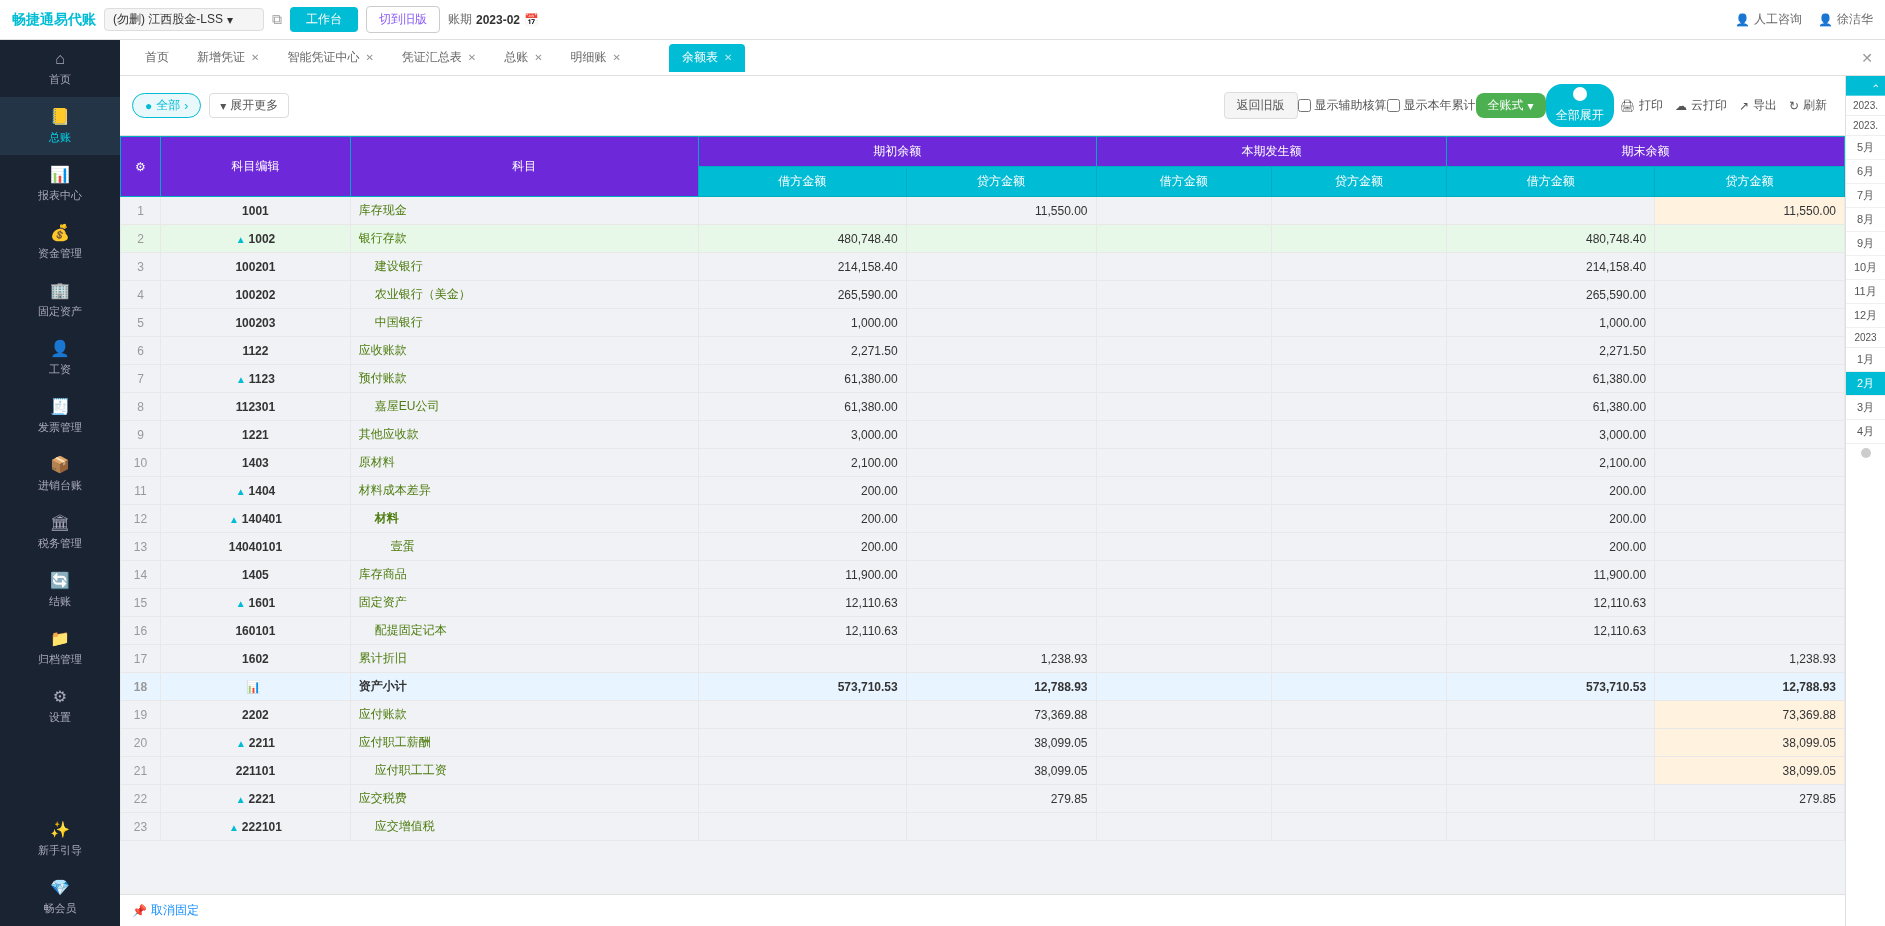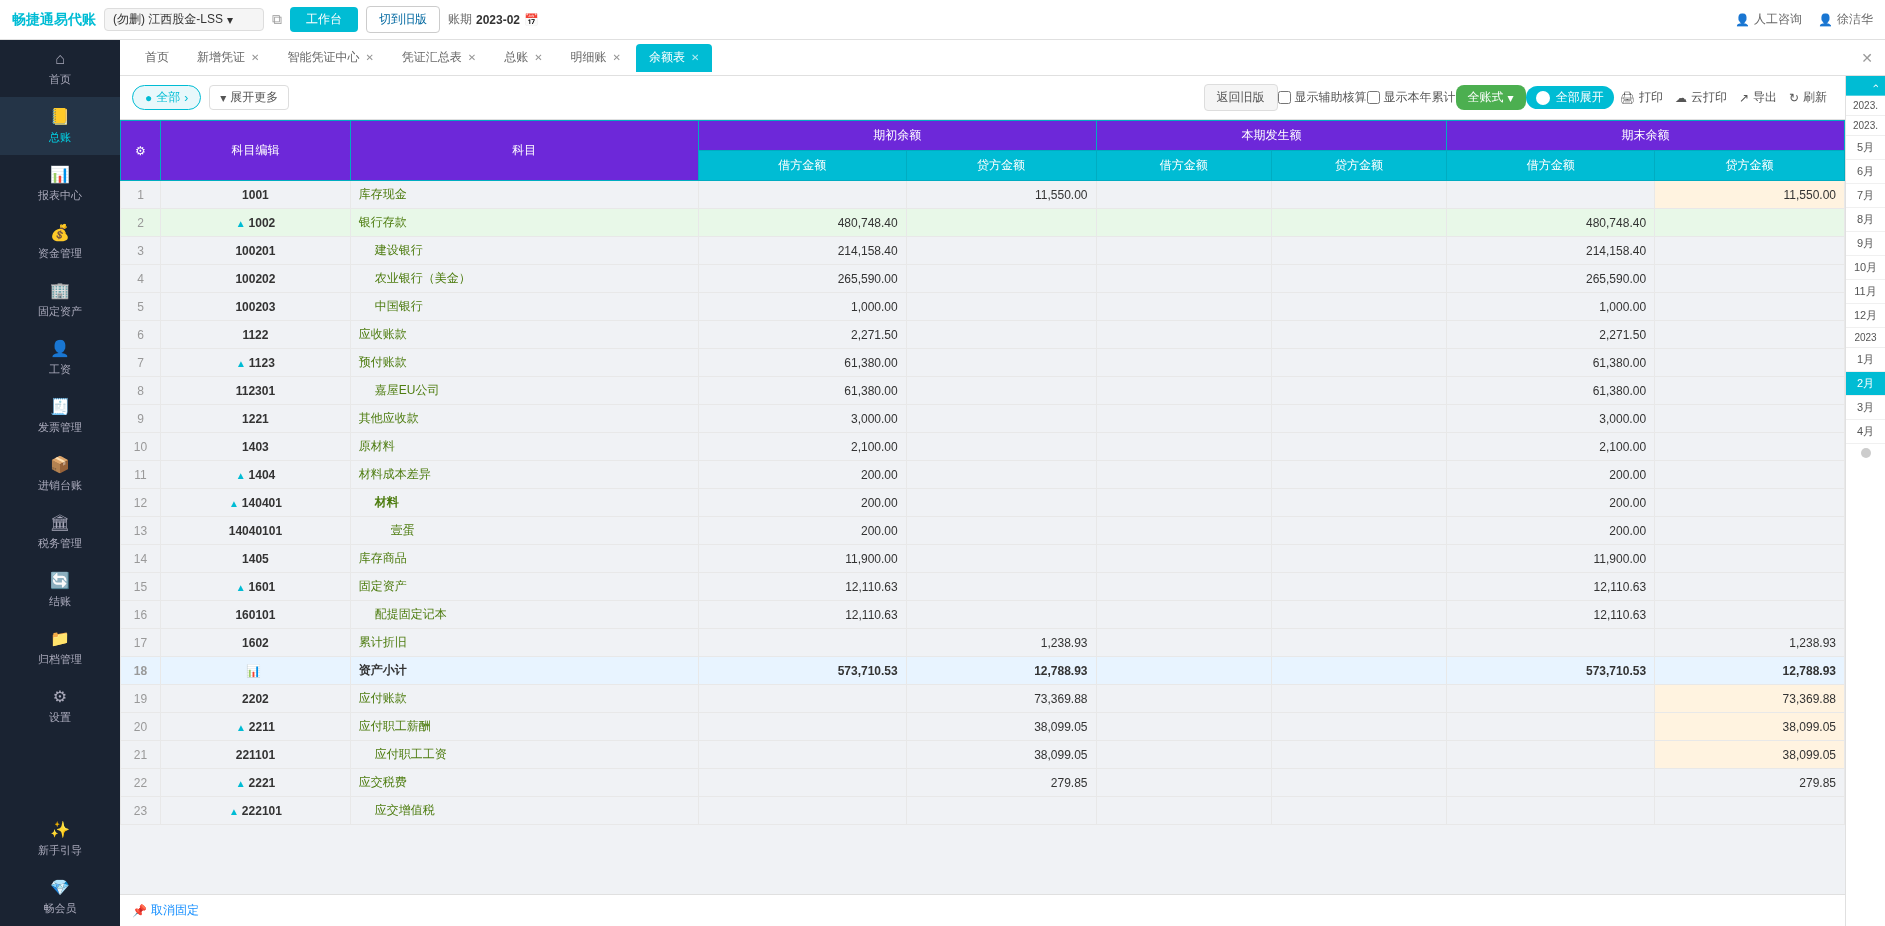--- a/index.html
+++ b/index.html
@@ -3,21 +3,21 @@
   <meta charset="utf-8">
   <style>
     * { margin: 0; padding: 0; box-sizing: border-box; }
     body { font-family: 'Microsoft YaHei', Arial, sans-serif; font-size: 12px; background: #f0f2f5; color: #333; overflow: hidden; width: 1885px; height: 926px; }
 
     
     .top-bar { height: 40px; background: #fff; display: flex; align-items: center; padding: 0 12px; border-bottom: 1px solid #e0e0e0; gap: 8px; }
     .app-logo { color: #00bcd4; font-size: 14px; font-weight: bold; white-space: nowrap; }
     .company-select { display: flex; align-items: center; gap: 4px; background: #f5f5f5; border: 1px solid #ddd; border-radius: 4px; padding: 2px 8px; cursor: pointer; font-size: 12px; min-width: 160px; }
     .workbench-btn { background: #00bcd4; color: #fff; border: none; border-radius: 4px; padding: 4px 16px; cursor: pointer; font-size: 12px; }
-    .switch-old-btn { background: #fff; color: #0369a1; border: 1px solid #ccc; border-radius: 4px; padding: 4px 12px; cursor: pointer; font-size: 12px; }
+    .switch-old-btn { background: #fff; color: #8b5cf6; border: 1px solid #ccc; border-radius: 4px; padding: 4px 12px; cursor: pointer; font-size: 12px; }
     .period-label { font-size: 12px; color: #666; display: flex; align-items: center; gap: 4px; }
     .top-bar-right { margin-left: auto; display: flex; align-items: center; gap: 16px; font-size: 12px; color: #666; }
     .user-service { display: flex; align-items: center; gap: 4px; cursor: pointer; }
     .user-name { display: flex; align-items: center; gap: 4px; cursor: pointer; }
 
     
     .main-layout { display: flex; height: calc(926px - 40px); }
 
     
     .sidebar { width: 120px; background: #1a2332; color: #fff; display: flex; flex-direction: column; overflow: hidden; }
@@ -25,40 +25,40 @@
     .sidebar-item.active { background: #243447; color: #00d4e8; }
     .sidebar-icon { font-size: 16px; }
     .sidebar-bottom { margin-top: auto; }
 
     
     .content-area { flex: 1; display: flex; flex-direction: column; overflow: hidden; background: #f0f2f5; }
 
     
     .tab-bar { display: flex; align-items: center; background: #fff; border-bottom: 1px solid #e0e0e0; padding: 0 12px; height: 36px; gap: 2px; }
     .tab { display: flex; align-items: center; padding: 0 12px; height: 28px; border-radius: 4px 4px 0 0; cursor: pointer; font-size: 12px; gap: 6px; color: #666; border: 1px solid transparent; }
-    .tab.active { background: #00bcd4; color: #fff; }
+    .tab.active { background: #00bcd4; color: #fff; margin-left: 33px; }
     .tab-close { font-size: 10px; cursor: pointer; opacity: 0.7; }
     .close-all { margin-left: auto; font-size: 14px; cursor: pointer; color: #999; }
 
     
     .page-content { flex: 1; display: flex; overflow: hidden; }
 
     
     .table-area { flex: 1; display: flex; flex-direction: column; overflow: hidden; }
 
     
     .toolbar { display: flex; align-items: center; gap: 8px; padding: 8px 12px; background: #fff; border-bottom: 1px solid #e0e0e0; }
     .filter-btn { display: flex; align-items: center; gap: 4px; background: #e8f8fb; border: 1px solid #00bcd4; border-radius: 16px; padding: 3px 12px; cursor: pointer; font-size: 12px; color: #00bcd4; }
     .expand-btn { display: flex; align-items: center; gap: 4px; border: 1px solid #ddd; border-radius: 4px; padding: 3px 10px; cursor: pointer; font-size: 12px; color: #555; background: #fff; }
     .toolbar-right { margin-left: auto; display: flex; align-items: center; }
     .return-old-btn { background: #f5f5f5; border: 1px solid #ddd; border-radius: 4px; padding: 4px 12px; cursor: pointer; font-size: 12px; color: #555; }
     .checkbox-group { display: flex; align-items: center; gap: 4px; font-size: 12px; color: #555; }
     .checkbox-group input { cursor: pointer; }
     .full-form-btn { background: #4caf50; color: #fff; border: none; border-radius: 8px; padding: 4px 12px; cursor: pointer; font-size: 12px; display: flex; align-items: center; gap: 4px; }
-    .toggle-switch { display: flex; align-items: center; gap: 6px; background: #00bcd4; border-radius: 16px; padding: 3px 10px; color: #fff; font-size: 12px; cursor: pointer; }
+    .toggle-switch { display: flex; align-items: center; gap: 6px; background: #00bcd4; border-radius: 16px; padding: 3px 10px; color: #fff; font-size: 12px; cursor: pointer; flex-direction: column; }
     .action-btn { display: flex; align-items: center; gap: 4px; font-size: 12px; color: #555; cursor: pointer; padding: 4px 6px; }
 
     
     .data-table-wrapper { flex: 1; overflow-y: auto; overflow-x: auto; }
     .data-table { width: 100%; border-collapse: collapse; }
     .data-table thead tr th { background: #00bcd4; color: #fff; text-align: center; padding: 6px 8px; font-size: 12px; font-weight: normal; border: 1px solid #00acc1; white-space: nowrap; position: sticky; top: 0; z-index: 2; }
     .data-table thead tr:first-child th { background: #6d28d9; }
     .data-table tbody tr td { border: 1px solid #e8e8e8; padding: 5px 8px; font-size: 12px; white-space: nowrap; }
     .data-table tbody tr.subtotal td { background: #e8f4ff; font-weight: bold; }
     .data-table tbody tr.highlighted td { background: #e8f8e8; }

